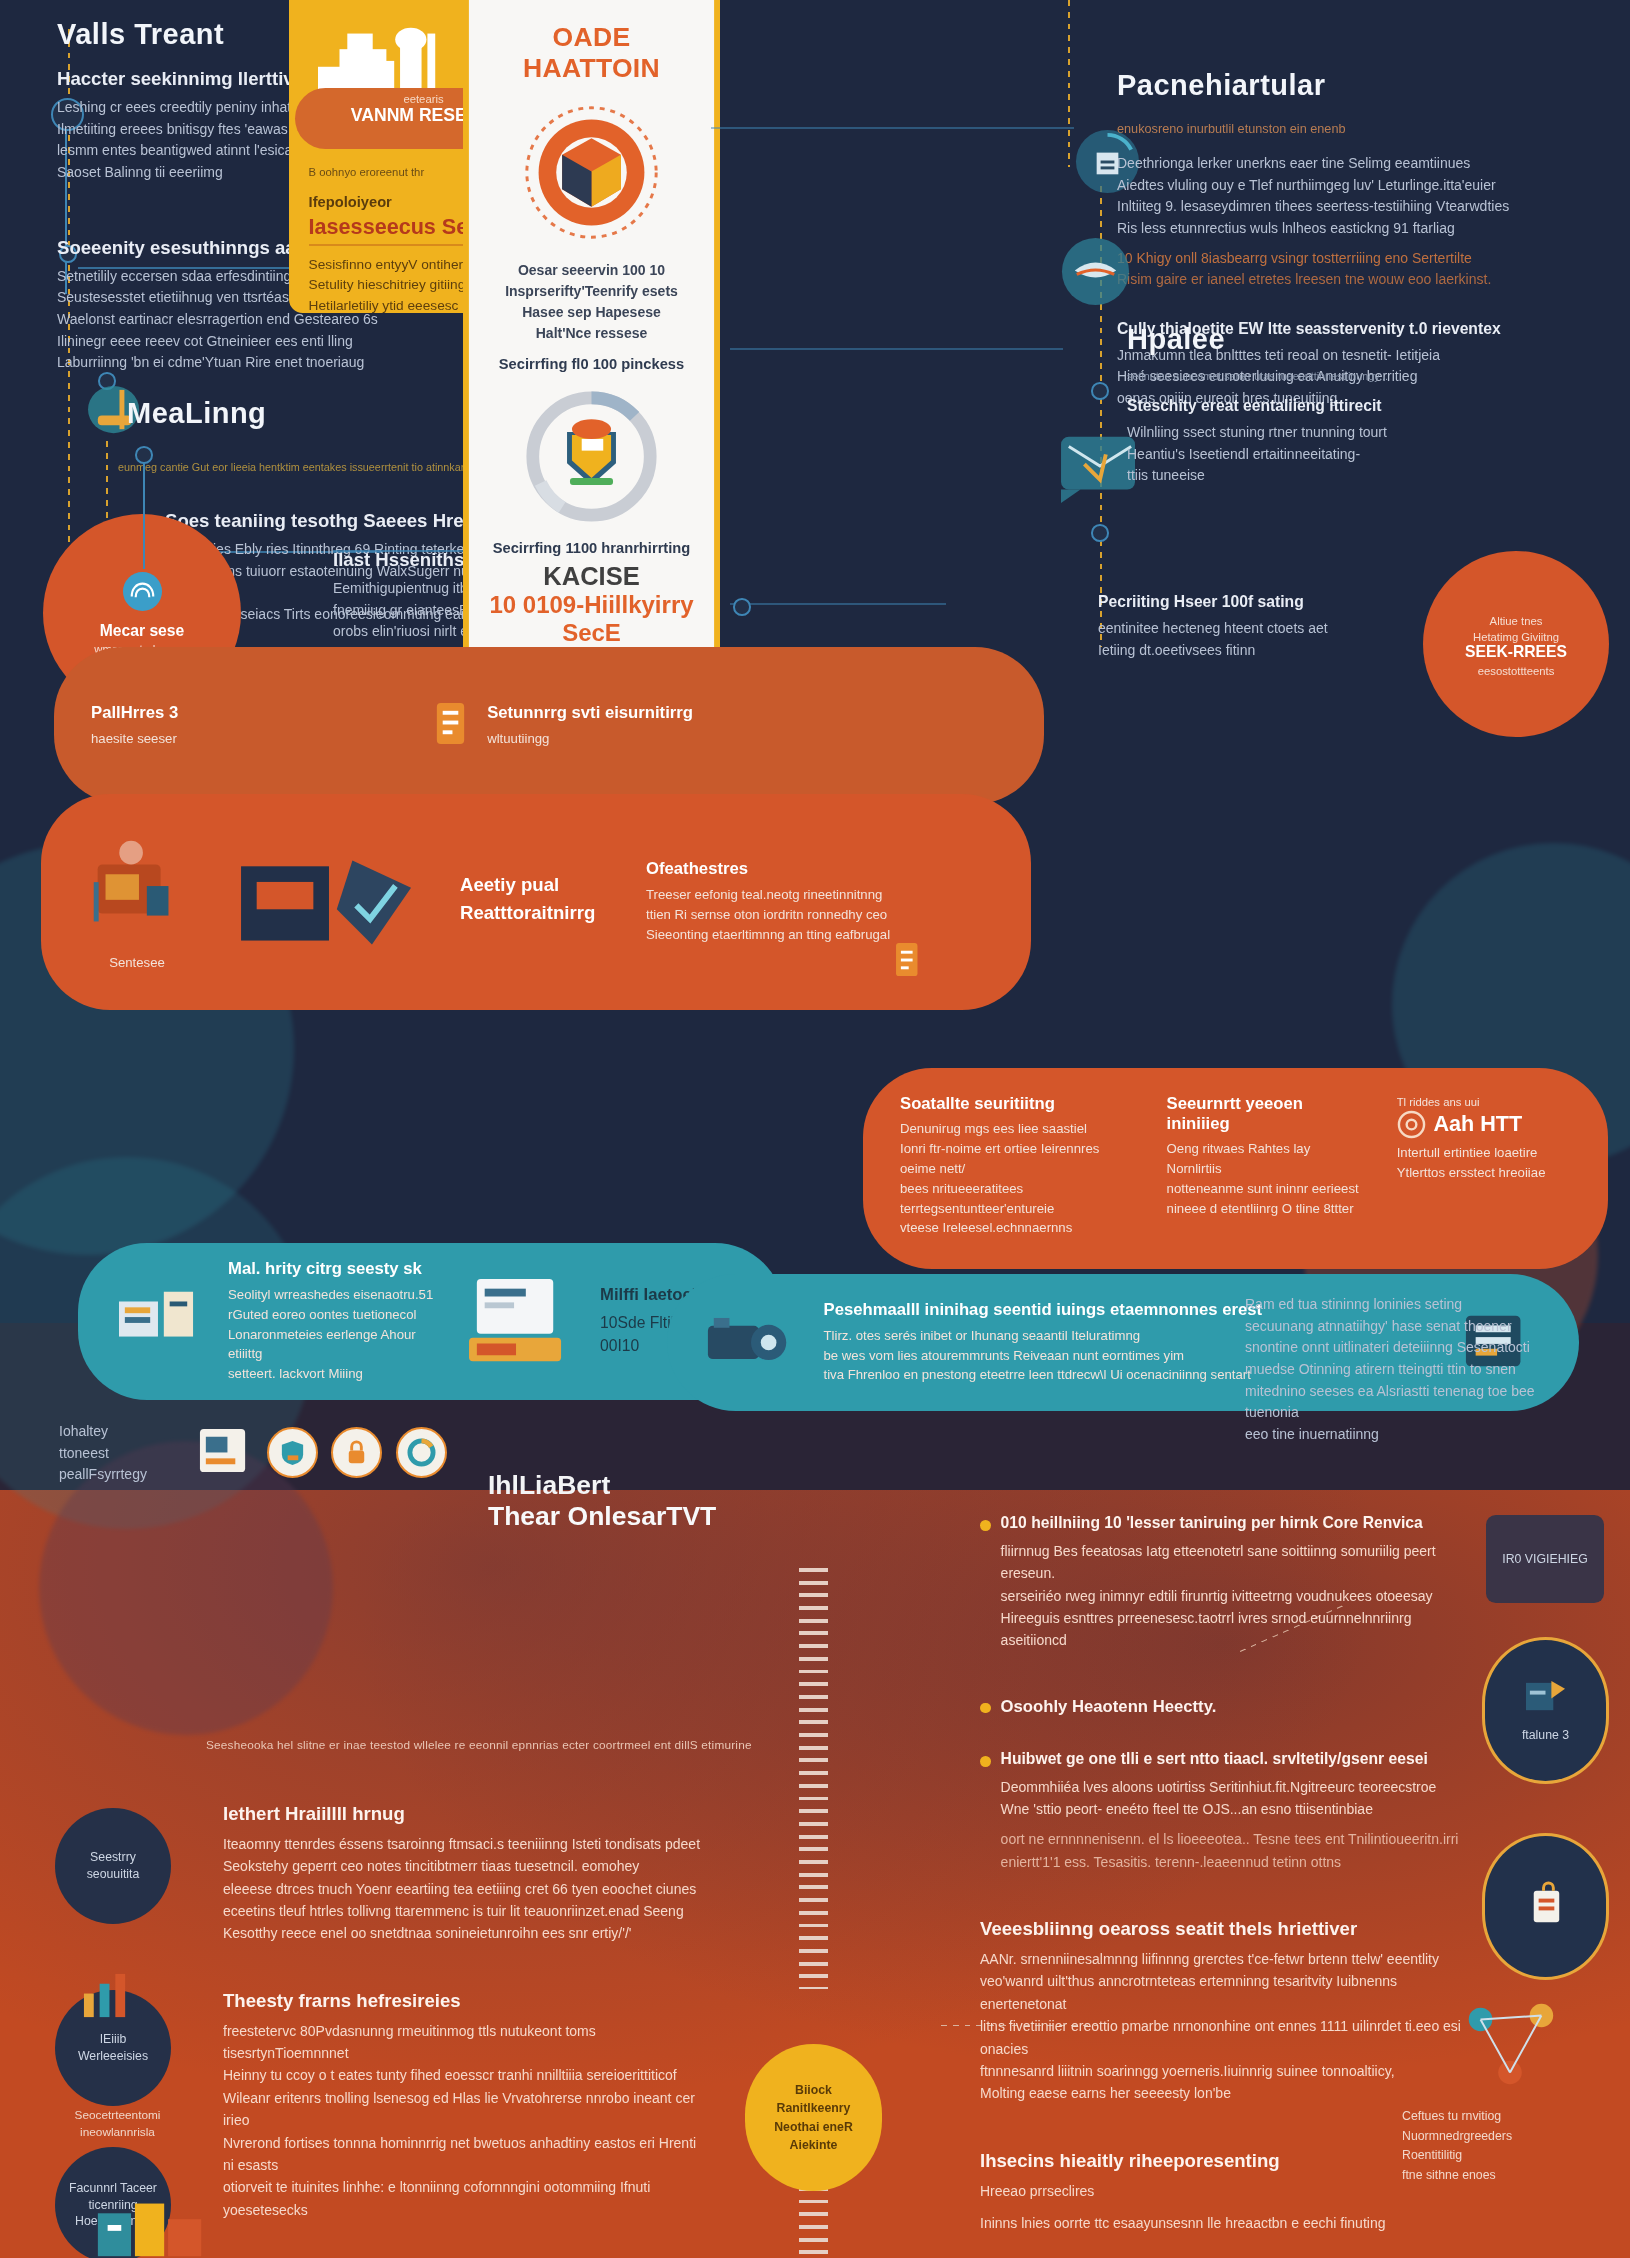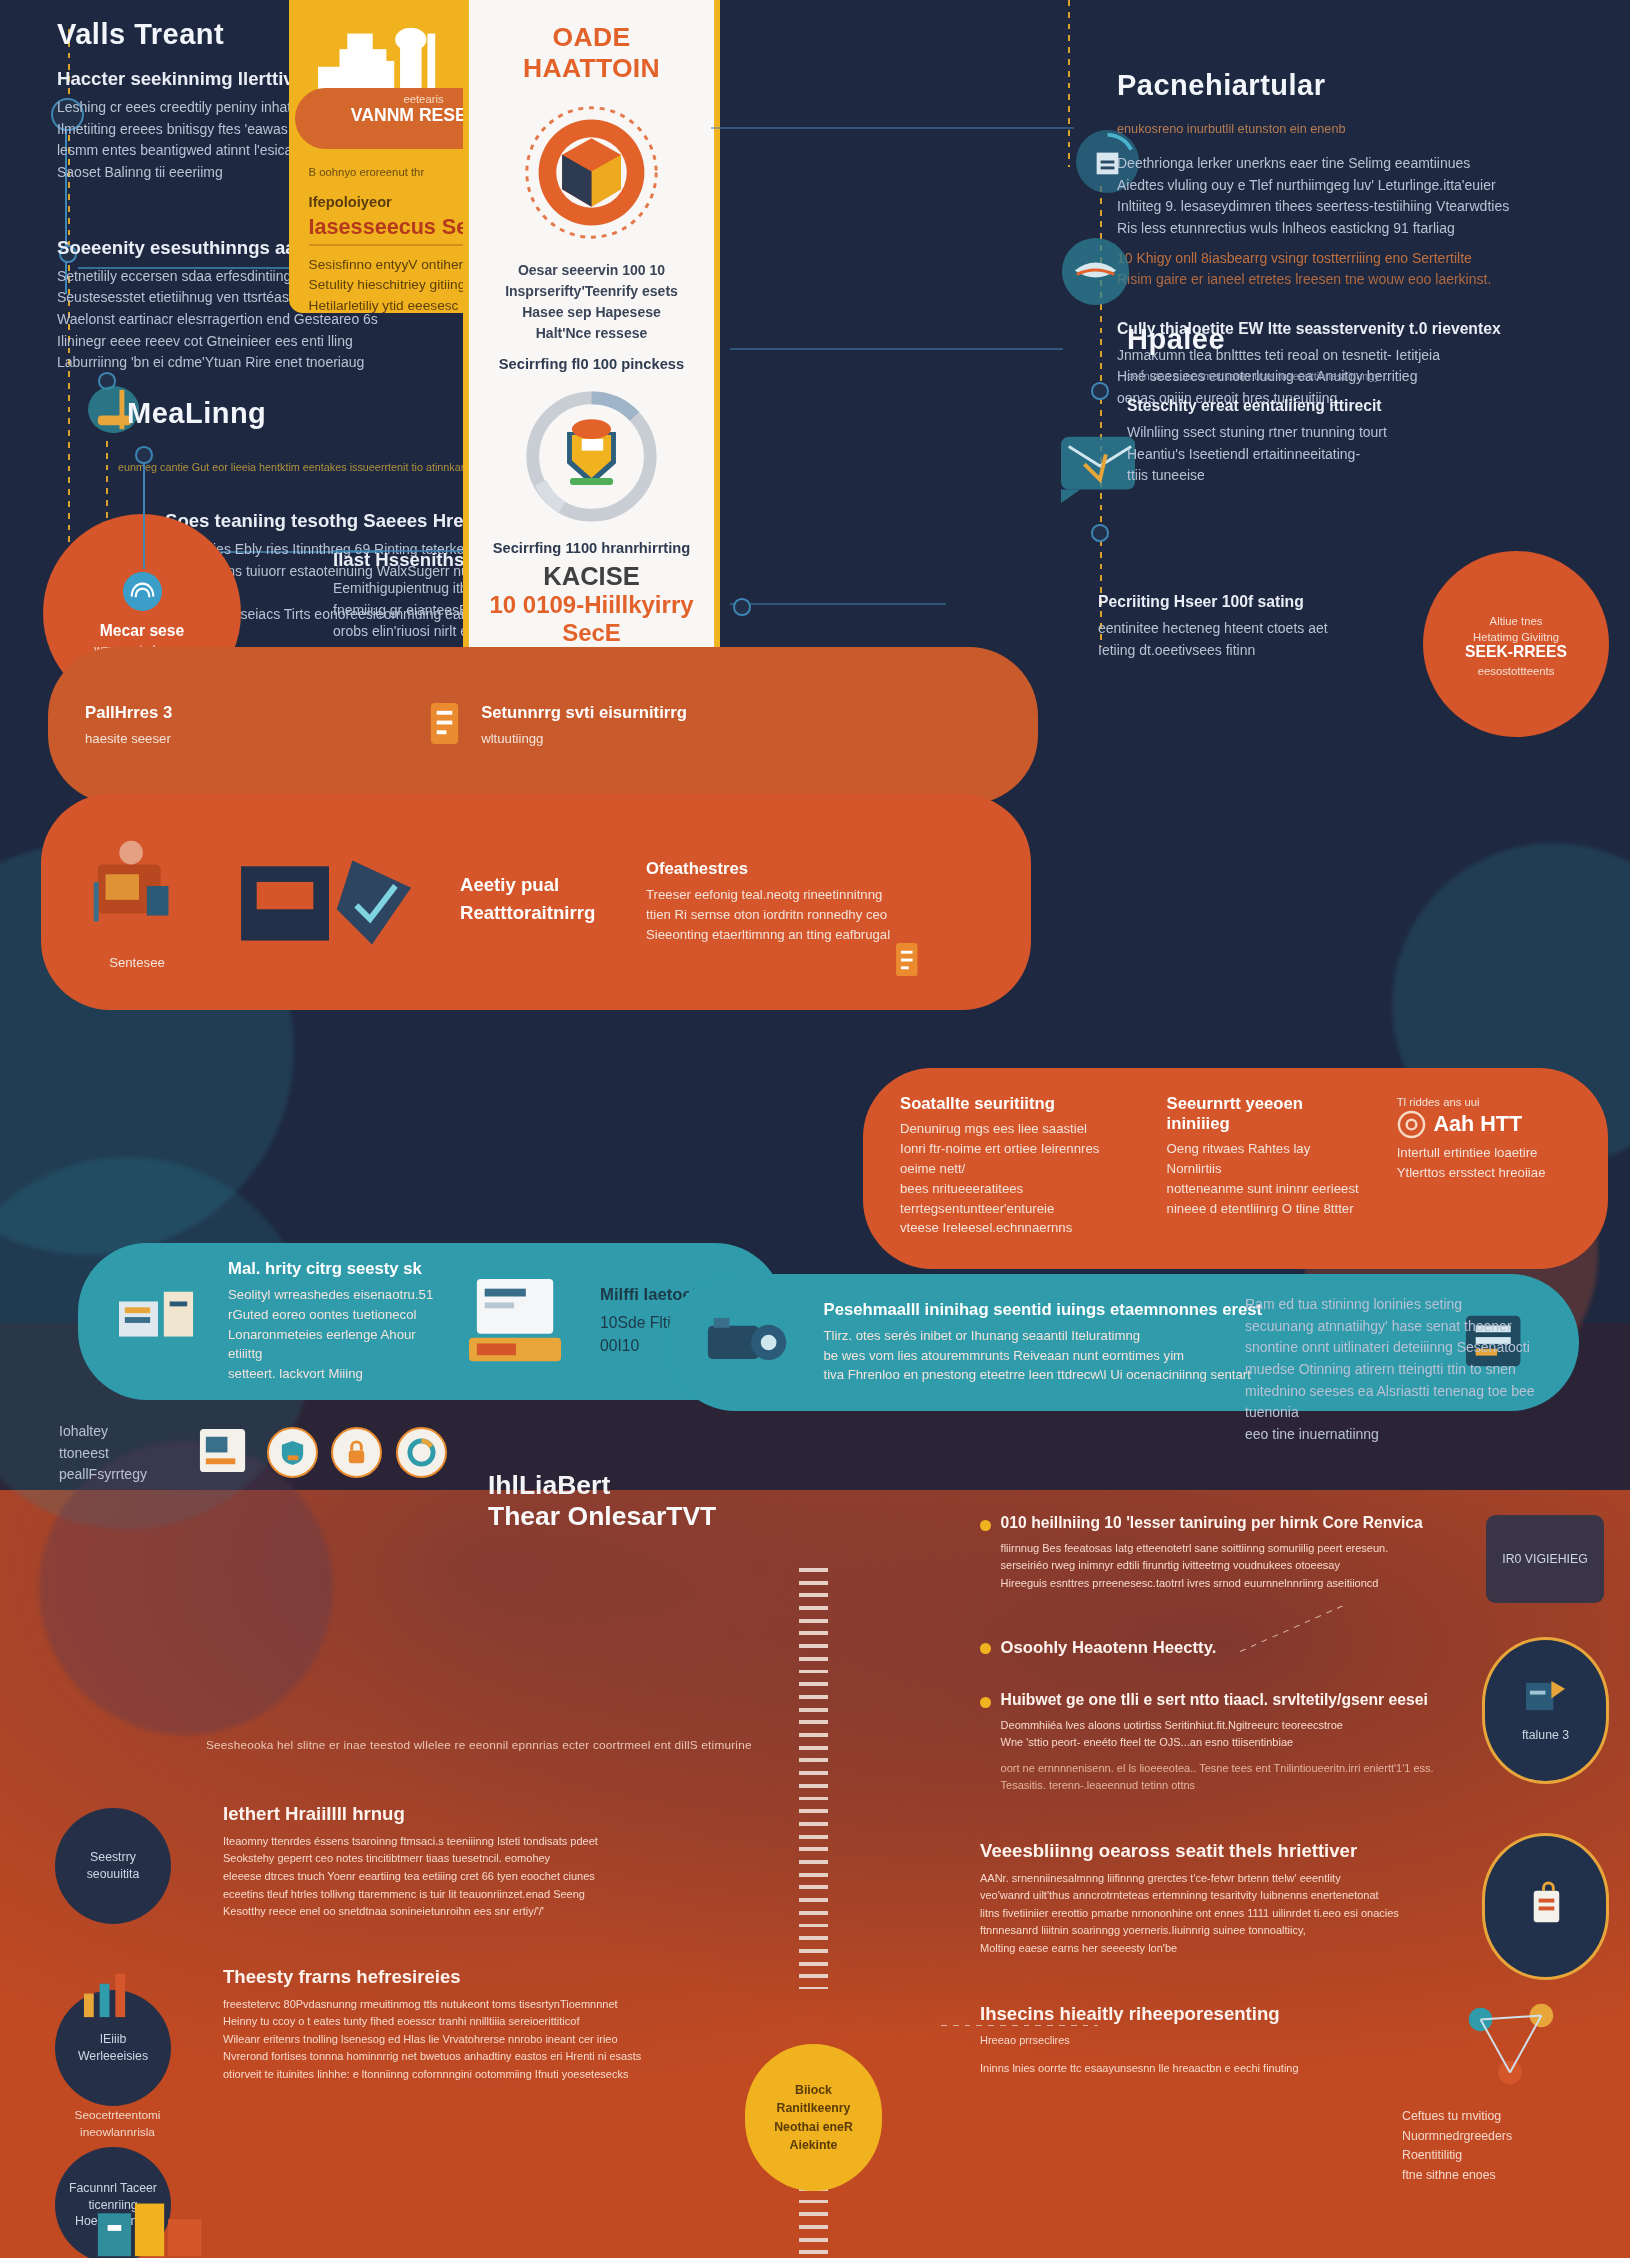--- a/index.html
+++ b/index.html
@@ -121,21 +121,21 @@
   }
 
   
   .bot-title{
     position:absolute; left:488px; top:1470px; width:412px; text-align:left;
   }
   .bot-title .t1{ font-size:26.5px; font-weight:700; color:#f3f4f6; }
   .bot-title .t2{ font-size:26.5px; font-weight:700; color:#f8f9fa; }
   .bot-col{ position:absolute; }
   .bot-col h3{ font-size:18.6px; font-weight:700; color:#fdf3ee; margin-bottom:7.8px; }
-  .bot-col p { font-size:11px; line-height:1.6; color:#f6d9cb; }
+  .bot-col p { font-size:14px; line-height:1.6; color:#f6d9cb; }
   .bot-block{ margin-bottom:45px; }
 
   .side-chip{
     position:absolute; width:116px; height:116px; border-radius:50%;
     background:#253048; display:flex; flex-direction:column;
     align-items:center; justify-content:center; text-align:center;
     font-size:12.3px; color:#cdd6e4; line-height:1.35; padding:7.8px;
   }
   .side-chip-ring{ border:3.9px solid #e8a63a; background:#22314b; }
 
@@ -403,21 +403,21 @@
   <p class="body">Ietiing  dt.oeetivsees fitinn</p>
 </div>
 
 <div class="circle-badge cb-orange" style="left:1423px;top:551px;width:186px;height:186px;">
   <span class="cb-s">Altiue tnes</span>
   <span class="cb-s">Hetatimg Giviitng</span>
   <span class="cb-h">SEEK-RREES</span>
   <span class="cb-s">eesostottteents</span>
 </div>
 
-<div class="pill pill-orange" style="left:48px;top:647px;width:990px;height:157px;">
+<div class="pill pill-orange" style="left:54px;top:647px;width:990px;height:157px;">
   <div style="display:flex;justify-content:space-between;align-items:center;height:100%;">
     <div>
       <h4>PallHrres 3</h4>
       <p>haesite seeser</p>
     </div>
     <div style="display:flex;gap:17.6px;align-items:center;margin-right:314px;">
       <span>
         <svg width="39" height="49" viewBox="0 0 40 50">
           <rect x="6" y="4" width="28" height="42" rx="4" fill="#e98b2e"></rect>
           <rect x="12" y="12" width="16" height="4" fill="#fff"></rect>

